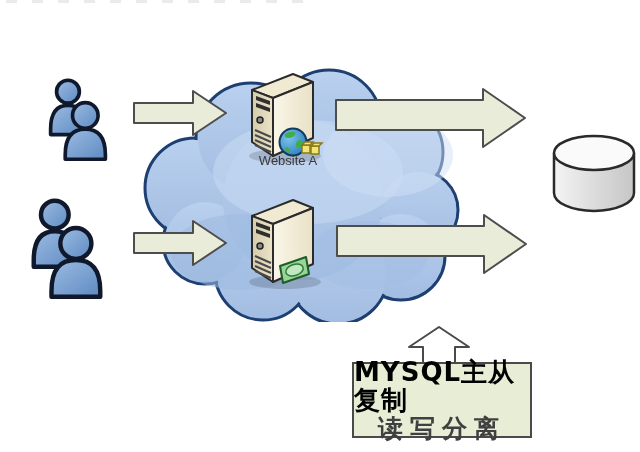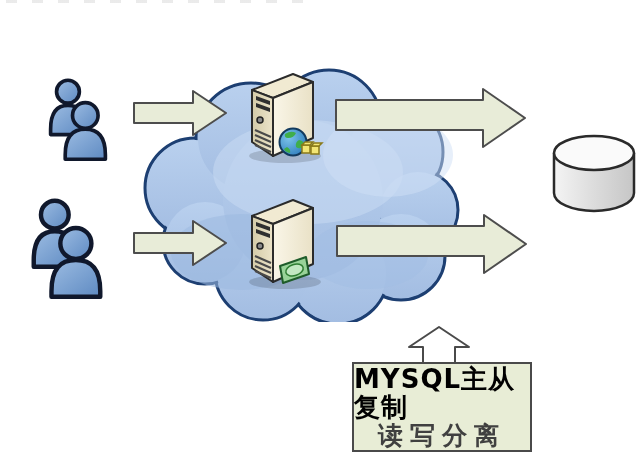--- a/index.html
+++ b/index.html
@@ -12,21 +12,21 @@
   .node-label {
     position:absolute; text-align:center; color:#3a3a3a;
     font-size:13px; font-family:"Liberation Sans", sans-serif;
   }
   #redis-label {
     position:absolute; text-align:center; color:#0d0d0d;
     font-size:21px; letter-spacing:4px;
     font-family:"DejaVu Sans Mono", monospace;
   }
   #mysql-box {
-    position:absolute; left:352px; top:362px; width:180px; height:90px;
+    position:absolute; left:352px; top:362px; width:180px; height:76px;
     background:#e8edd6; border:2px solid #4a4a4a;
     display:flex; flex-direction:column; justify-content:center; align-items:center;
     gap:0;
   }
   #mysql-box .line1 {
     font-size:26px; font-weight:bold; color:#000;
     font-family:"DejaVu Sans", sans-serif; letter-spacing:1px; line-height:1.1;
   }
   #mysql-box .line2 {
     font-size:25px; font-weight:bold; color:#404040;
@@ -158,20 +158,21 @@
       <path d="M56,72 q6,1 5,6 q-4,4 -8,1 q-1,-5 3,-7 Z" fill="#3fae4a"></path>
       <path d="M44,79 q4,2 3,6 q-5,-1 -6,-4 Z" fill="#3fae4a"></path>
       <g stroke="#8a7a1a" stroke-width="1.5" fill="#f2e575">
         <polygon points="59,77 67,77 67,85 59,85"></polygon>
         <polygon points="59,77 62,74 70,74 67,77"></polygon>
         <polygon points="68,78 76,78 76,86 68,86"></polygon>
         <polygon points="68,78 71,75 79,75 76,78"></polygon>
       </g>
     </g>
   </svg>
+  <div class="node-label" style="left:233px; top:153px; width:110px;">Website A</div>
 
   <svg class="abs" style="left:243px; top:194px;" width="90" height="100" viewBox="0 0 90 100">
     <ellipse cx="42" cy="88" rx="36" ry="7" fill="#000" opacity="0.15"></ellipse>
     <g stroke="#2b2b2b" stroke-width="2" stroke-linejoin="round">
       <polygon points="9,22 50,6 70,14 30,30" fill="#f1ead2"></polygon>
       <polygon points="30,30 70,14 70,70 30,88" fill="url(#srvSide)"></polygon>
       <polygon points="9,22 30,30 30,88 9,74" fill="url(#srvFront)"></polygon>
     </g>
     <g>
       <polygon points="13,28 27,33 27,37 13,32" fill="#2f2f2f"></polygon>

